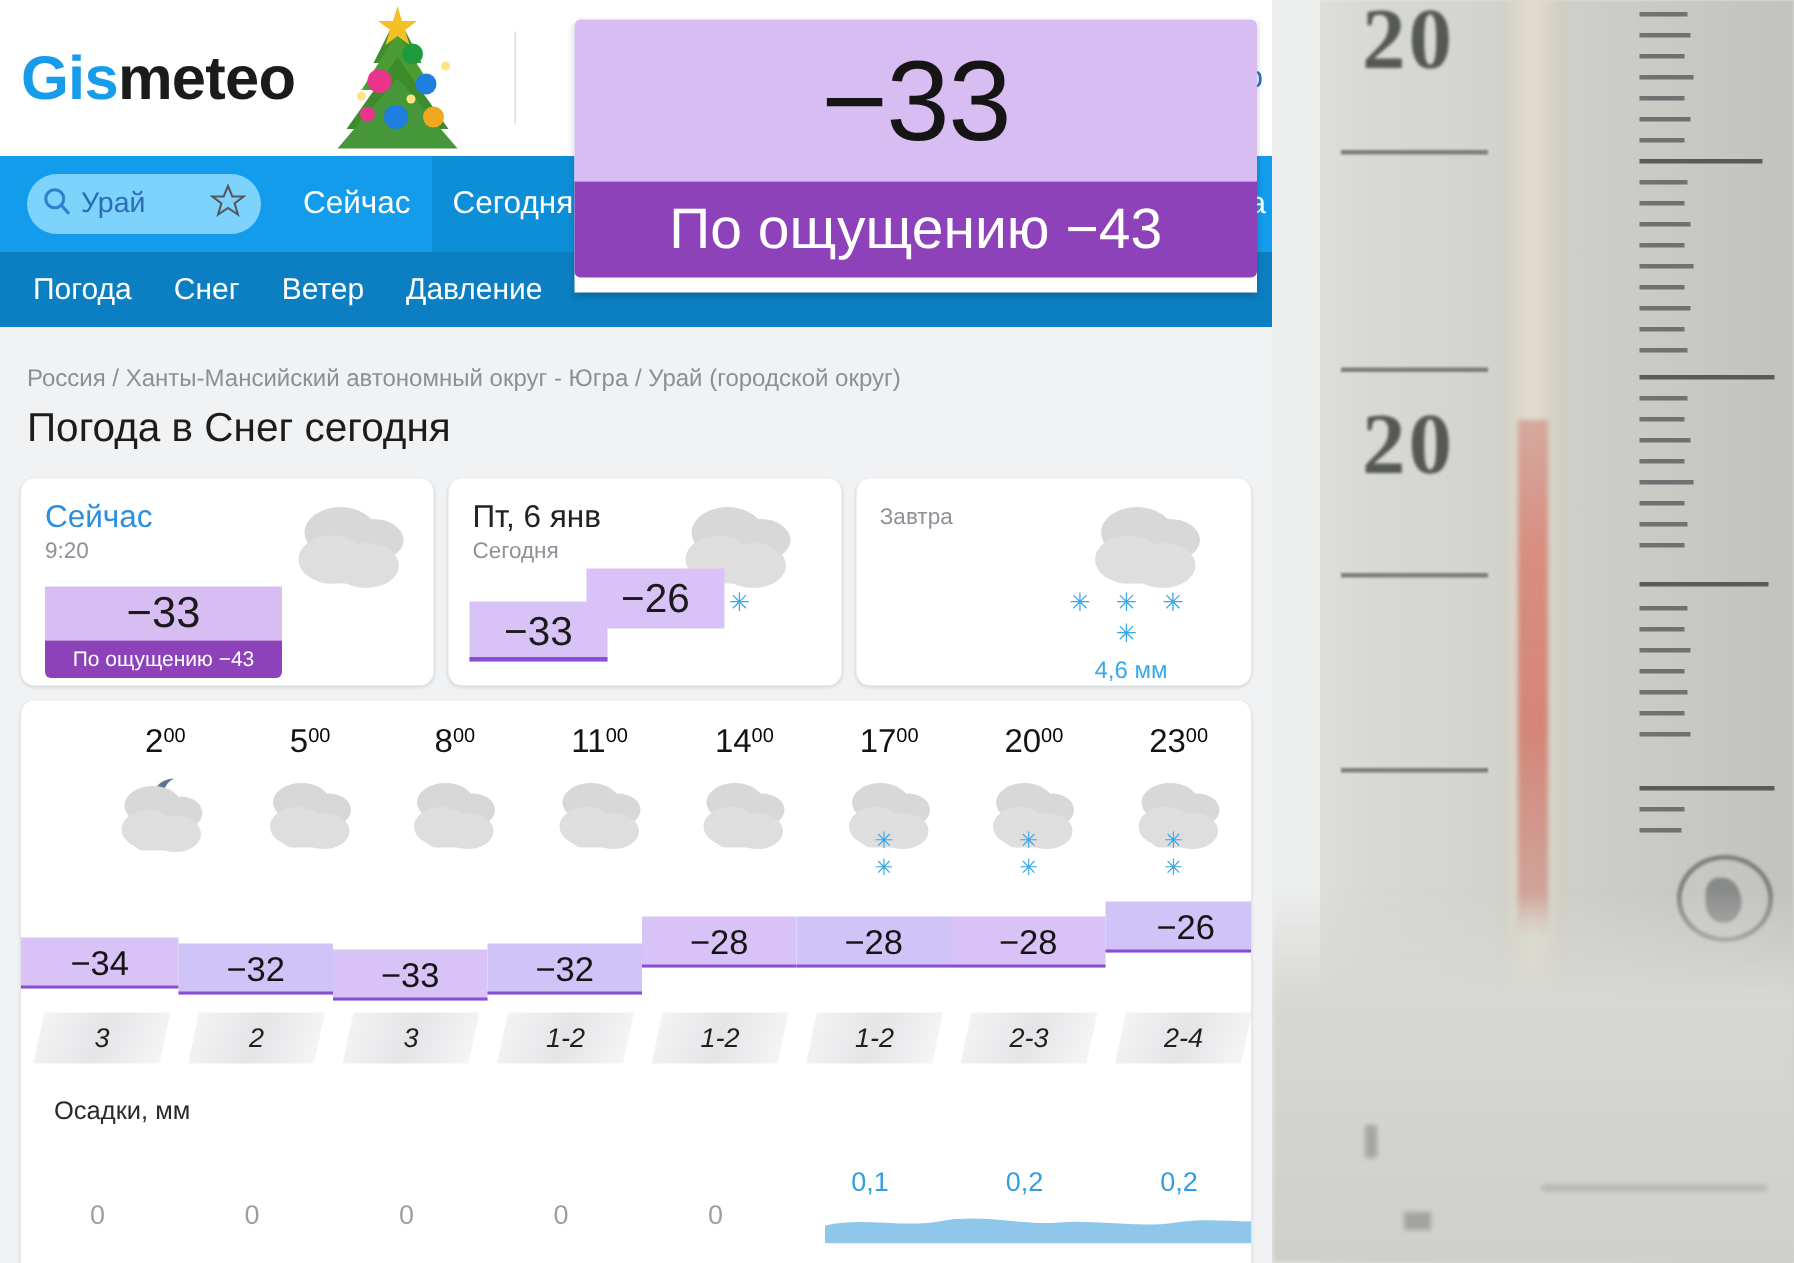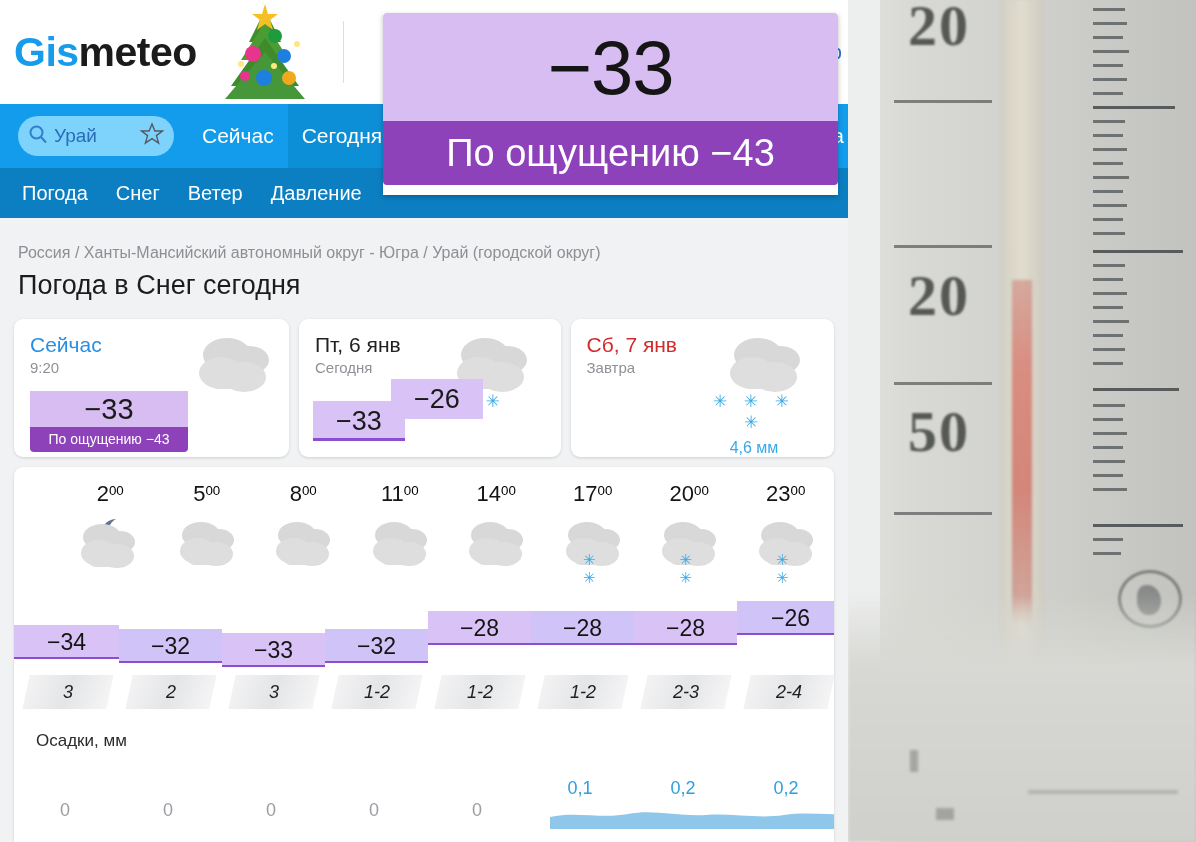--- a/index.html
+++ b/index.html
@@ -354,21 +354,20 @@
           <div class="snow-row">
             <div class="flakes">✳ ✳</div>
           </div>
           <div class="steps">
             <div class="step-hi c-lilac-lt">−26</div>
             <div class="step-lo c-lilac-lt c-lilac-bd">−33</div>
           </div>
         </div>
 
         <div class="card d2">
-          <div class="card-title">Сб, 7 янв</div>
           <div class="card-sub">Завтра</div>
           <div class="cloud-wrap">
             <svg width="86" height="62" viewBox="0 0 86 62">
               <ellipse cx="40" cy="22" rx="24" ry="17" fill="#d8d8d8"></ellipse>
               <ellipse cx="62" cy="27" rx="20" ry="14" fill="#d8d8d8"></ellipse>
               <ellipse cx="34" cy="40" rx="22" ry="16" fill="#dedede"></ellipse>
               <ellipse cx="57" cy="44" rx="22" ry="15" fill="#dedede"></ellipse>
               <rect x="22" y="38" width="48" height="18" rx="9" fill="#dedede"></rect>
             </svg>
           </div>
@@ -552,21 +551,20 @@
     <div class="therm-body"></div>
     <div class="therm-left-edge"></div>
     <div class="therm-tube"></div>
     <div class="therm-fluid"></div>
 
     <div class="scale-num" style="top:-8px">20</div>
     <div class="tick-major" style="top:100px"></div>
     <div class="tick-major" style="top:245px"></div>
     <div class="scale-num" style="top:262px">20</div>
     <div class="tick-major" style="top:382px"></div>
-    <div class="scale-num" style="top:398px">50</div>
     <div class="tick-major" style="top:512px"></div>
 
     <div class="tick-r" style="top:8px;   width:32px"></div>
     <div class="tick-r" style="top:22px;  width:34px"></div>
     <div class="tick-r" style="top:36px;  width:30px"></div>
     <div class="tick-r" style="top:50px;  width:36px"></div>
     <div class="tick-r" style="top:64px;  width:30px"></div>
     <div class="tick-r" style="top:78px;  width:34px"></div>
     <div class="tick-r" style="top:92px;  width:30px"></div>
     <div class="tick-rl" style="top:106px; width:82px"></div>

